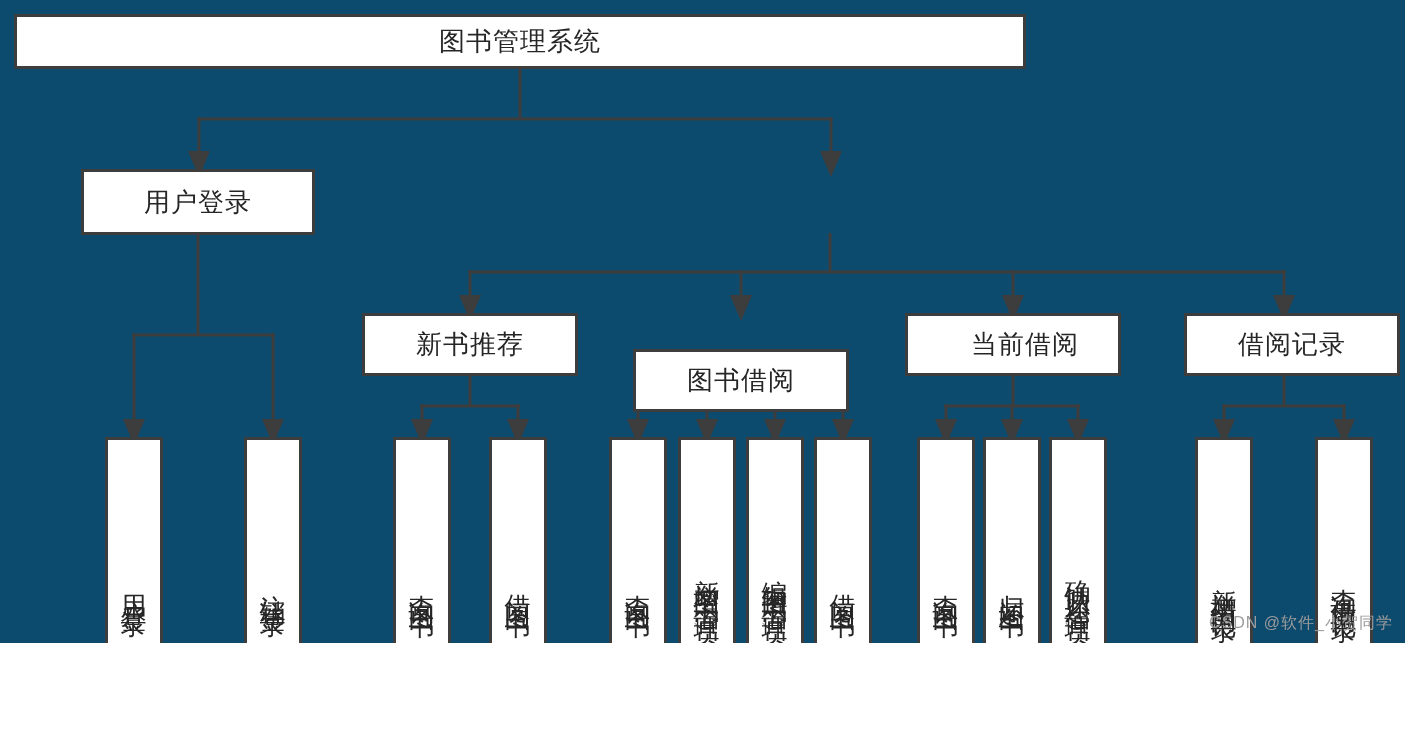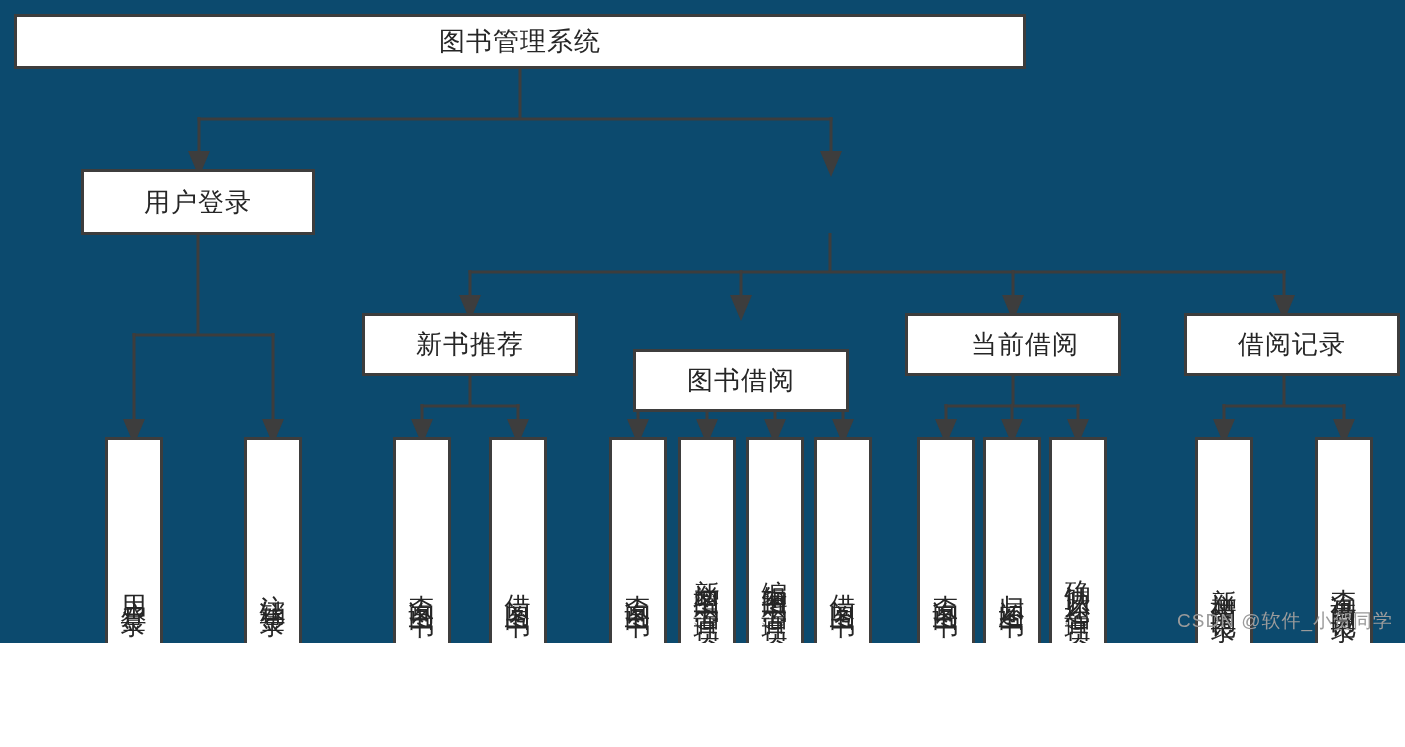--- a/index.html
+++ b/index.html
@@ -71,21 +71,21 @@
   #l-query3      { left: 917px;  }
   #l-return      { left: 983px;  }
   #l-confirm     { left: 1049px; }
   #l-add-rec     { left: 1195px; }
   #l-query-rec   { left: 1315px; }
 
   #watermark {
     position: absolute;
     right: 12px;
     bottom: 9px;
-    font-size: 19px;
+    font-size: 16px;
     color: #9b9b9b;
     letter-spacing: 1px;
     z-index: 5;
     white-space: nowrap;
   }
 </style>
 </head>
 <body>
 
 <div id="canvas">

